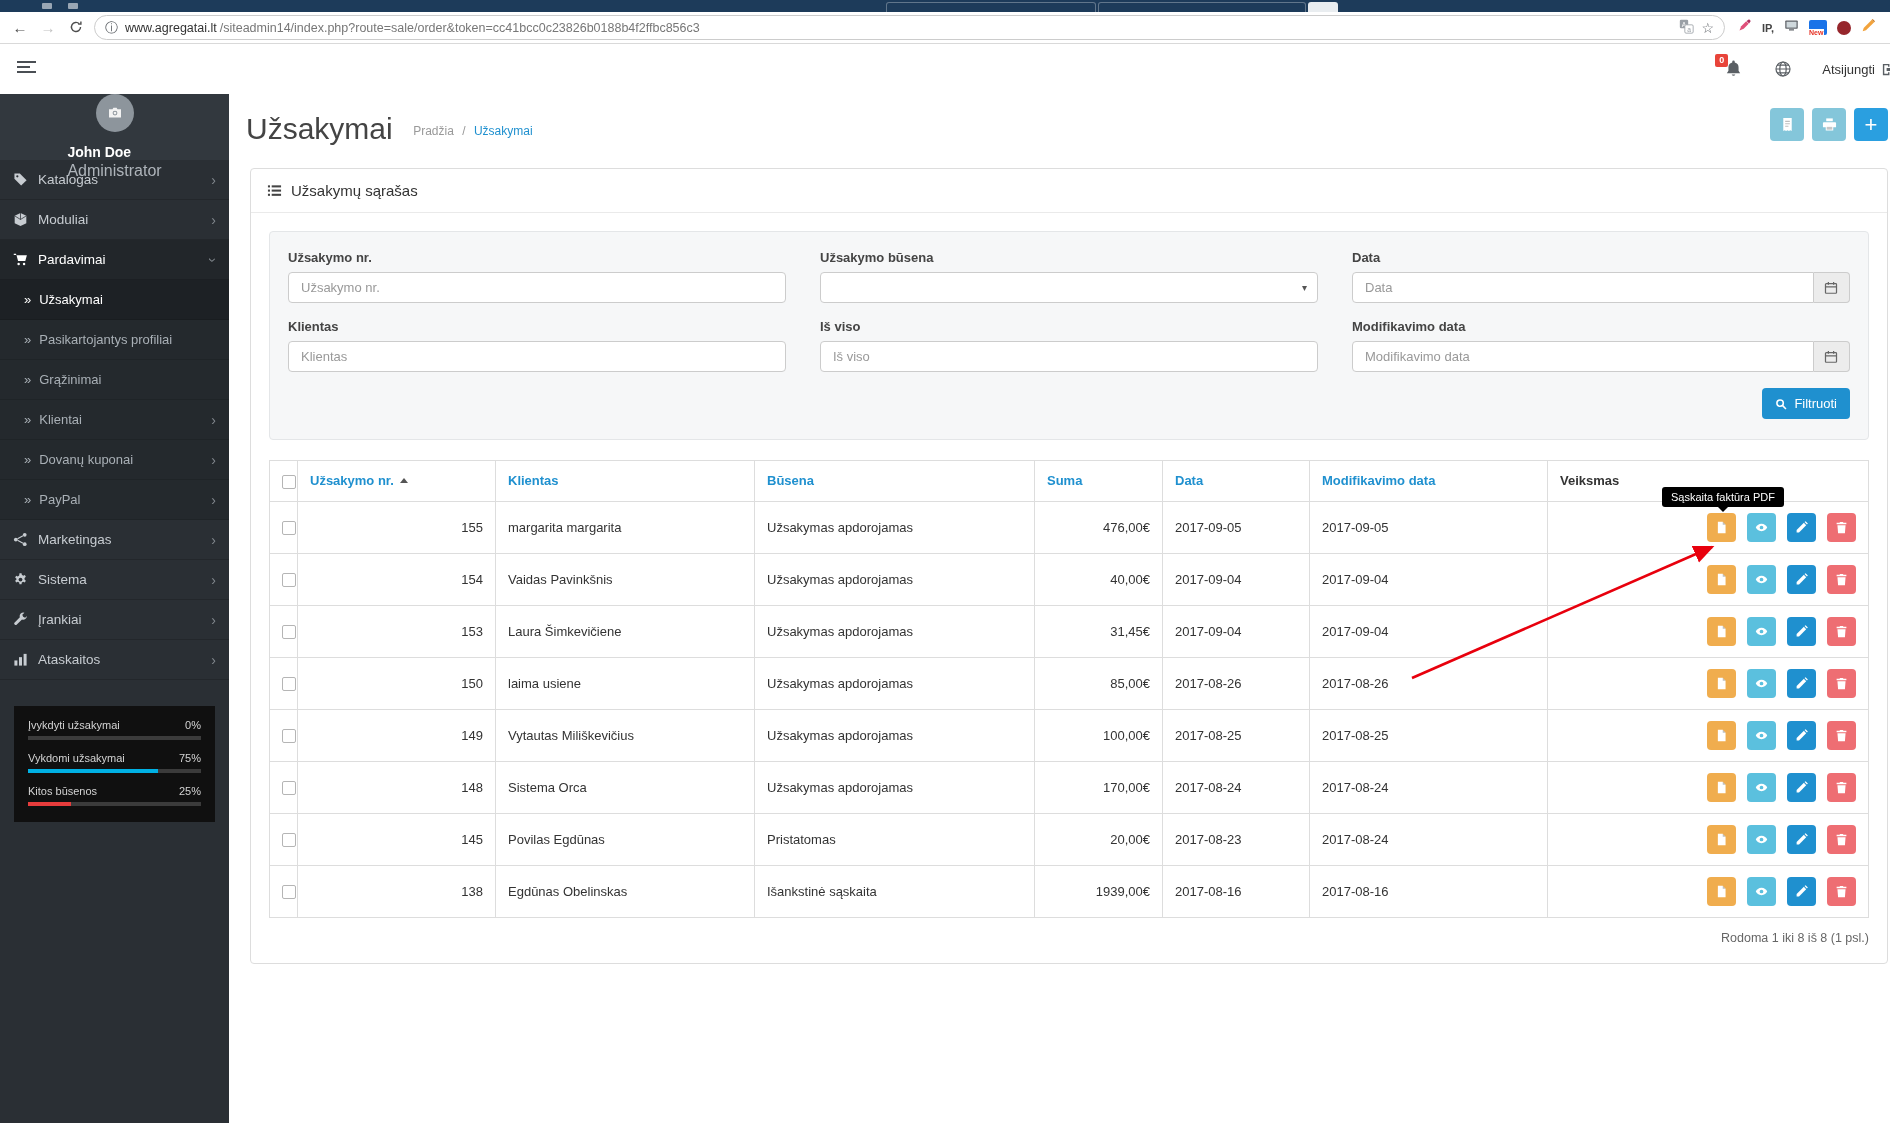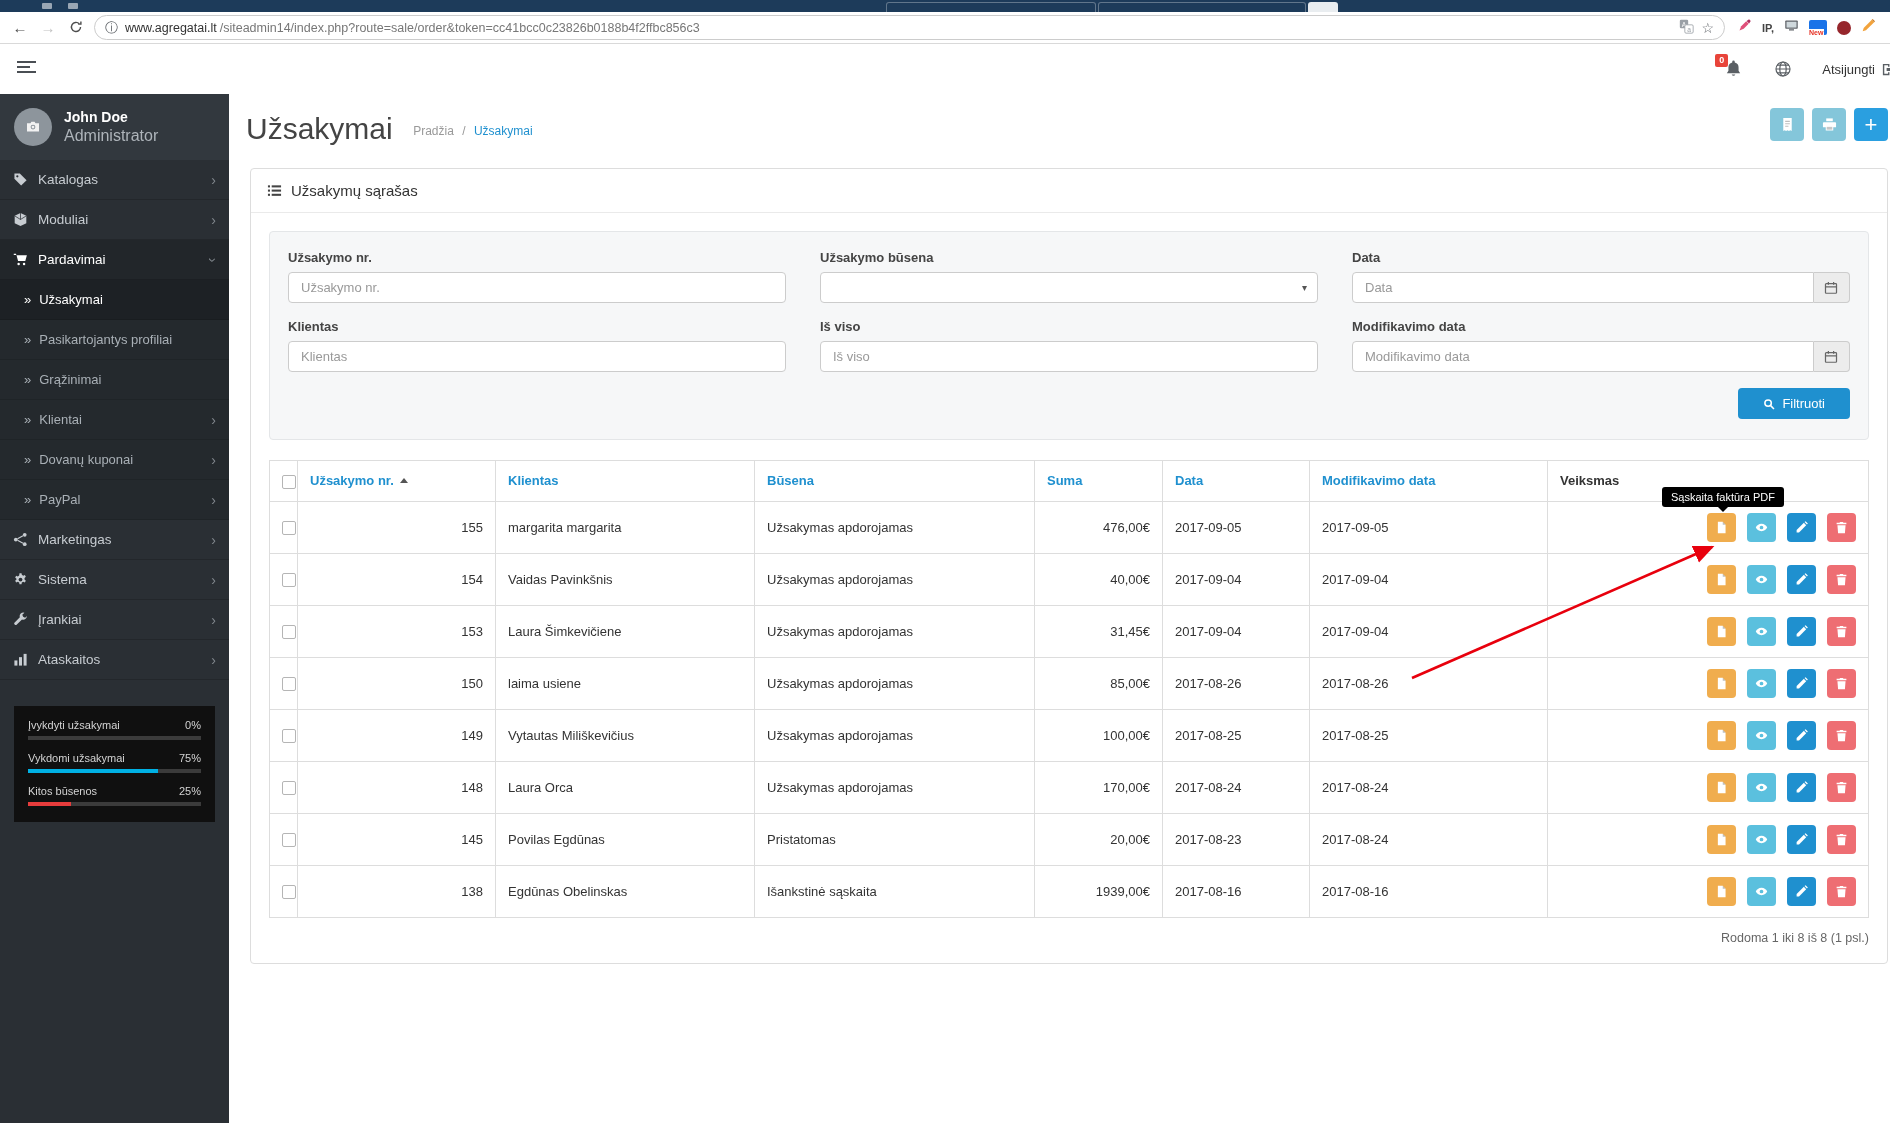--- a/index.html
+++ b/index.html
@@ -33,21 +33,21 @@
   .menu-toggle i{display:block;height:2px;background:#4a4f54;margin:0 0 3px;}
   .menu-toggle i:nth-child(2){width:13px;}
   .header-right{position:absolute;right:2px;top:0;height:100%;display:flex;align-items:center;gap:30px;}
   .bell-wrap{position:relative;width:20px;height:20px;cursor:pointer;}
   .badge{position:absolute;top:-5px;left:-9px;background:#e8443a;color:#fff;font-size:9px;font-weight:bold;
     padding:1px 4px;border-radius:2px;line-height:1.2;}
   .globe-wrap{width:18px;height:18px;cursor:pointer;}
   .logout{display:flex;align-items:center;gap:6px;font-size:13px;color:#333;cursor:pointer;margin-right:-8px;}
   
   .sidebar{position:absolute;top:94px;left:0;width:229px;bottom:0;background:#2a2f34;color:#c7ccd1;}
-  .profile{height:66px;background:#32383e;display:flex;align-items:center;padding:0 14px;gap:12px;box-sizing:border-box;}
+  .profile{height:66px;background:#32383e;display:flex;align-items:center;padding:0 0;gap:12px;box-sizing:border-box;flex-direction:column;}
   .avatar{width:38px;height:38px;border-radius:50%;background:#8d959c;display:flex;align-items:center;justify-content:center;flex:0 0 38px;cursor:pointer;}
   .uname{font-size:14px;font-weight:bold;color:#fff;}
   .urole{font-size:16px;color:#aeb4ba;margin-top:2px;}
   .menu-item{height:40px;display:flex;align-items:center;padding:0 13px;gap:10px;font-size:13.5px;
     border-bottom:1px solid rgba(0,0,0,.16);cursor:pointer;box-sizing:border-box;}
   .menu-item .ic{width:15px;height:15px;flex:0 0 15px;display:inline-flex;}
   .menu-item .ic svg{width:15px;height:15px;}
   .chev{margin-left:auto;color:#82888e;font-size:14px;line-height:1;}
   .chev.down{transform:rotate(90deg);}
   .menu-item.active{background:#22262a;color:#fff;}
@@ -83,21 +83,21 @@
   .inp{width:100%;height:31px;border:1px solid #ccc;border-radius:4px;padding:0 12px;font-size:13px;color:#555;
     box-sizing:border-box;font-family:inherit;background:#fff;}
   .inp::placeholder{color:#999;}
   .fake-select{position:relative;height:31px;border:1px solid #ccc;border-radius:4px;background:#fff;box-sizing:border-box;cursor:pointer;}
   .fake-select .caret{position:absolute;right:10px;top:9px;font-size:10px;color:#555;}
   .igroup{display:flex;}
   .igroup .inp{border-radius:4px 0 0 4px;}
   .addon{width:39px;border:1px solid #ccc;border-left:none;border-radius:0 4px 4px 0;background:#ececec;
     display:flex;align-items:center;justify-content:center;cursor:pointer;box-sizing:border-box;}
   .filter-actions{text-align:right;margin-top:16px;}
-  .btn-filter{background:#1f90cf;color:#fff;border:none;border-radius:4px;font-size:13px;padding:8px 25px;cursor:pointer;
+  .btn-filter{background:#1f90cf;color:#fff;border:none;border-radius:4px;font-size:13px;padding:8px 13px;cursor:pointer;
     display:inline-flex;align-items:center;gap:7px;font-family:inherit;}
   .btn-filter svg{width:12px;height:12px;}
   
   .orders-table{width:100%;border-collapse:collapse;margin-top:20px;table-layout:fixed;}
   .orders-table th,.orders-table td{border:1px solid #ddd;box-sizing:border-box;}
   .orders-table th{padding:12px;font-size:13px;text-align:left;color:#333;background:#fff;}
   .orders-table th .th-link{color:#1f90cf;text-decoration:none;font-weight:bold;cursor:pointer;}
   .orders-table td{padding:0 12px;font-size:13px;color:#333;height:52px;}
   .t-right{text-align:right;}
   .t-center{text-align:center;}
@@ -652,21 +652,21 @@
                       <path fill="#fff" d="M6.2 1.2h3.6l.6 1H14v1.8H2V2.2h3.6zM3 5.2h10L12.2 15H3.8z"></path>
                     </svg>
         </button>
       </div>
     </td>
   </tr>
 
   <tr>
     <td class="t-center"><input type="checkbox" class="cbx" style=""></td>
     <td class="t-right">148</td>
-    <td>Laura Orca</td>
+    <td>Sistema Orca</td>
     <td>Užsakymas apdorojamas</td>
     <td class="t-right">170,00€</td>
     <td>2017-08-24</td>
     <td>2017-08-24</td>
     <td>
       <div class="actions-cell">
         <button class="abtn orange">
           <svg viewBox="0 0 16 16">
                       <path fill="#fff" d="M3.5 1h6L13 4.5V15H3.5z"></path>
                       <path fill="rgba(0,0,0,.25)" d="M9.5 1v3.5H13z"></path>

